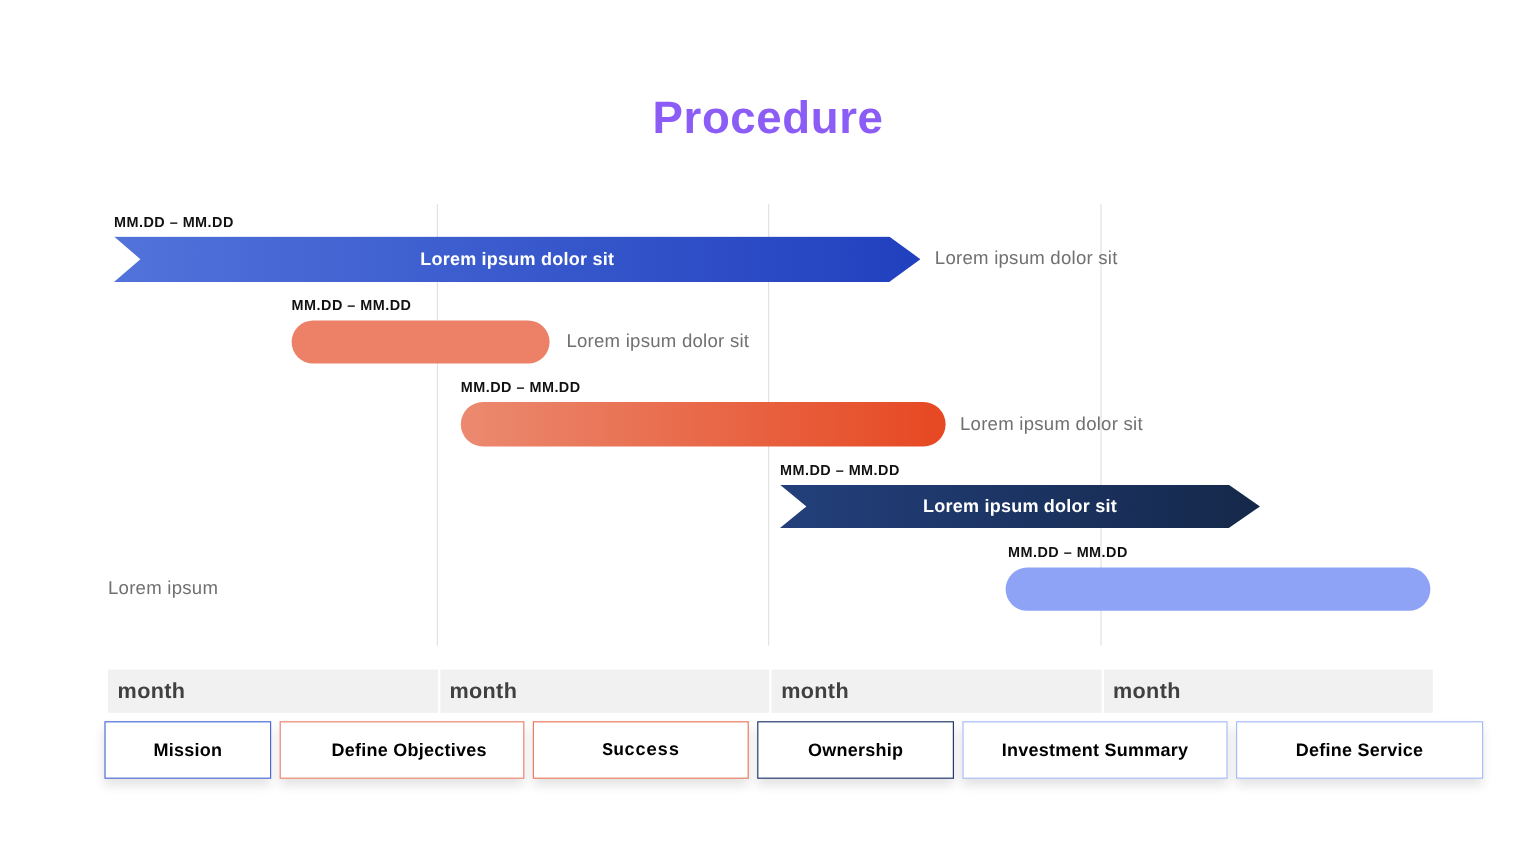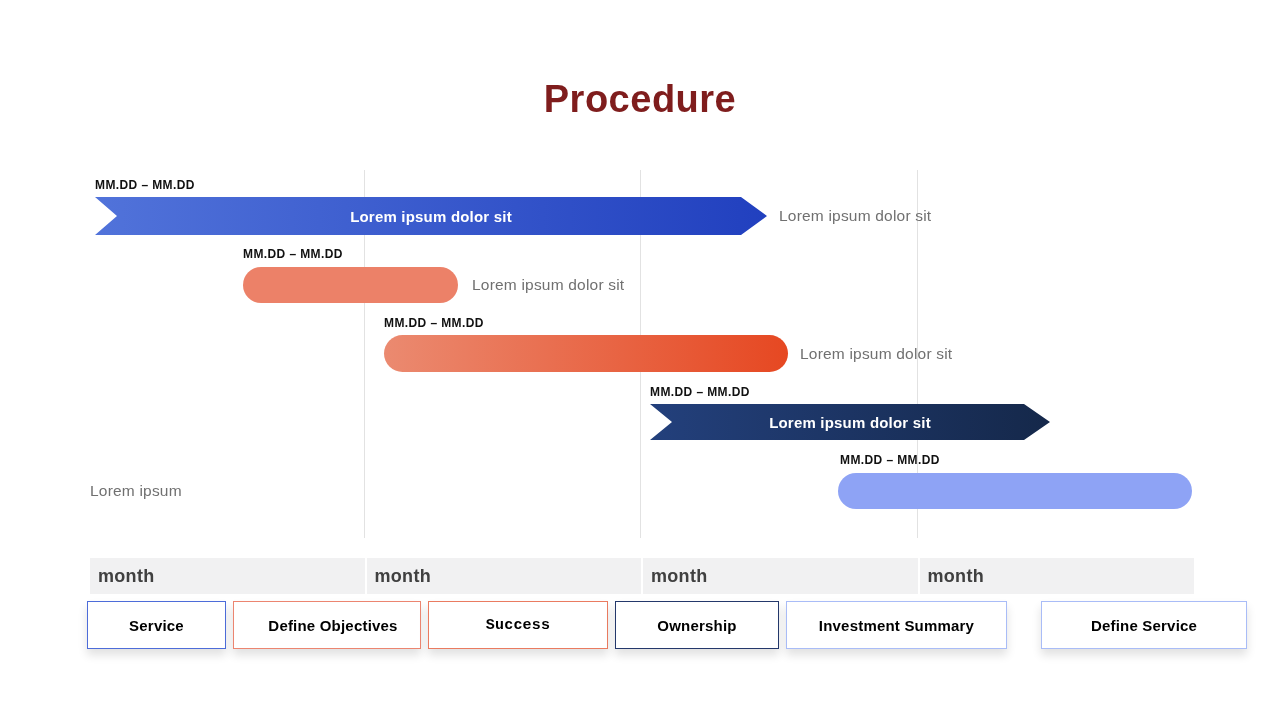--- a/index.html
+++ b/index.html
@@ -6,21 +6,21 @@
   body {
     width: 1280px; height: 720px;
     background: #ffffff;
     font-family: "Liberation Sans", sans-serif;
     position: relative;
     overflow: hidden;
   }
   .title {
     position: absolute; top: 78px; left: 0; width: 100%;
     margin: 0; text-align: center;
-    font-size: 38px; font-weight: 800; color: #7f1d1d;
+    font-size: 38px; font-weight: 800; color: #8b5cf6;
     letter-spacing: 0.5px;
   }
   .chart {
     position: absolute; left: 90px; top: 170px;
     width: 1104px; height: 368px; text-decoration: underline;
   }
   .gridline {
     position: absolute; top: 0; width: 1px; height: 368px;
     background: var(--grid, #e2e2e2);
   }
@@ -99,25 +99,25 @@
     height: 48px; box-sizing: border-box;
     background: #ffffff;
     display: flex; align-items: center; justify-content: center;
     font-size: 15px; font-weight: 700; color: #000;
     letter-spacing: 0.2px;
     border: 1.5px solid #999;
     box-shadow: 0 6px 9px rgba(0,0,0,0.12);
     cursor: pointer;
   }
   .btn-1 { width: 139px; border-color: var(--btn-mission, #4d6cd9); }
-  .btn-2 { width: 188px; border-color: var(--btn-define-objectives, #ec8570); padding-left: 18px; }
+  .btn-2 { width: 204px; border-color: var(--btn-define-objectives, #ec8570); padding-left: 18px; }
   .btn-3 { width: 180px; border-color: var(--btn-success, #ea7b60); font-family: Liberation Mono, monospace; }
   .btn-4 { width: 164px; border-color: var(--btn-ownership, #24386b); }
   .btn-5 { width: 221px; border-color: var(--btn-investment-summary, #a9bcf7); }
-  .btn-6 { width: 206px; border-color: var(--btn-define-service, #a9bcf7); margin-left: 27px; }
+  .btn-6 { width: 206px; border-color: var(--btn-define-service, #a9bcf7); }
 </style>
 </head>
 <body>
 
 <h1 class="title">Procedure</h1>
 
 <div class="chart">
   <div class="gridline gl-1"></div>
   <div class="gridline gl-2"></div>
   <div class="gridline gl-3"></div>
@@ -147,19 +147,19 @@
 </div>
 
 <div class="month-row">
   <div class="month-cell">month</div>
   <div class="month-cell">month</div>
   <div class="month-cell">month</div>
   <div class="month-cell">month</div>
 </div>
 
 <div class="button-row">
-  <button class="btn btn-1">Service</button>
+  <button class="btn btn-1">Mission</button>
   <button class="btn btn-2">Define Objectives</button>
   <button class="btn btn-3">Success</button>
   <button class="btn btn-4">Ownership</button>
   <button class="btn btn-5">Investment Summary</button>
   <button class="btn btn-6">Define Service</button>
 </div>
 
 </body></html>

